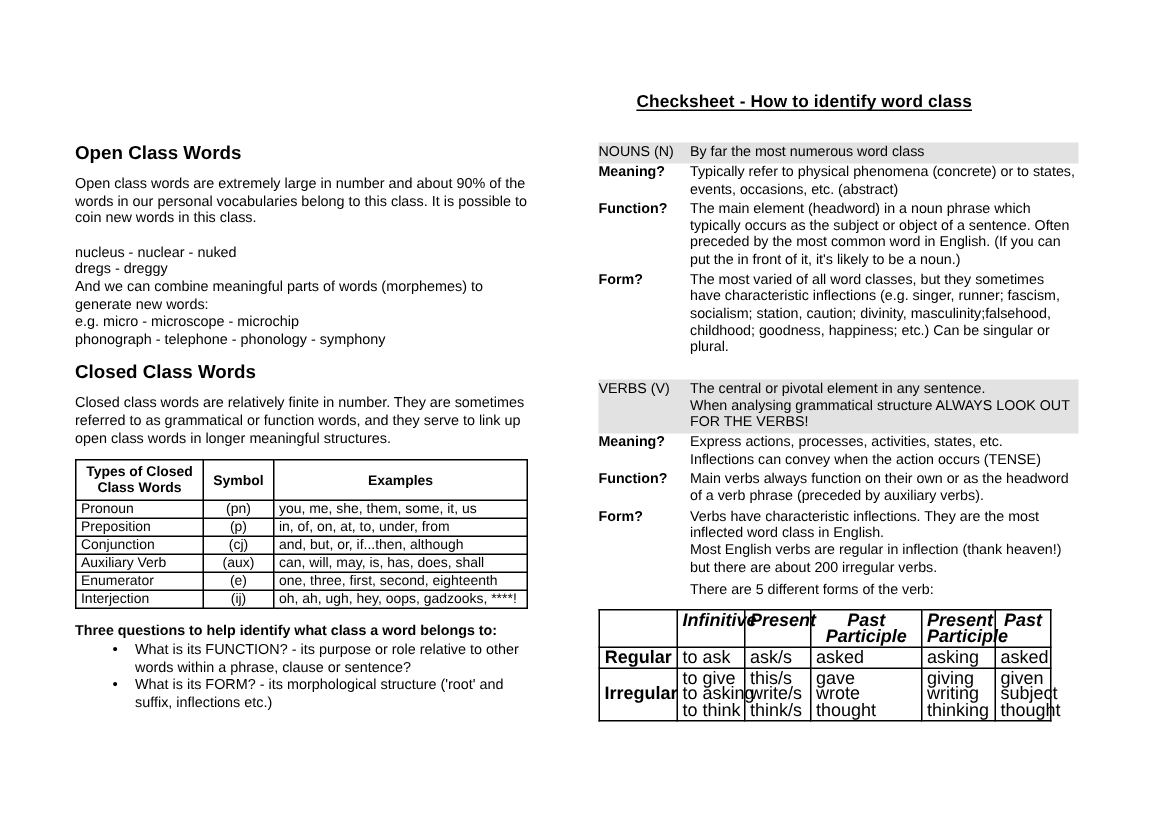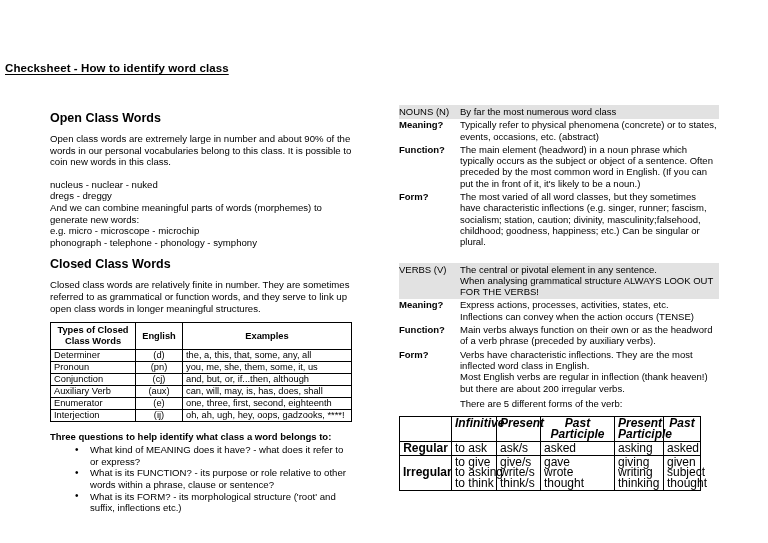--- a/index.html
+++ b/index.html
@@ -17,40 +17,39 @@
   }
   .page {
     position: relative;
     width: 768px;
     height: 543px;
   }
 
   
   .doc-title {
     position: absolute;
-    left: 5px;
+    left: 16px;
     top: 62px;
     width: 632px;
-    text-align: left;
+    text-align: right;
     font-size: 11.5px;
     font-weight: bold;
     letter-spacing: 0.1px;
   }
   .doc-title span {
     text-decoration: underline;
     text-underline-offset: 2px;
   }
 
   
   .col-left {
     position: absolute;
     left: 50px;
     top: 95px;
     width: 303px;
-    margin-top: 16px;
   }
   .col-right {
     position: absolute;
     left: 399px;
     top: 95px;
     width: 320px;
   }
 
   h2.sec-head {
     font-size: 12.5px;
@@ -132,21 +131,21 @@
     left: -15px;
     top: -0.5px;
     font-size: 10px;
   }
 
   
   table.defs {
     border-collapse: collapse;
     width: 320px;
     table-layout: fixed;
-    margin-top: 10px;
+    margin-top: 0;
   }
   table.defs td {
     font-size: 9.5px;
     line-height: 11.3px;
     vertical-align: top;
     padding: 0px 0px 2px 0px;
   }
   table.defs col.lab { width: 61px; }
   table.defs col.val { width: 259px; }
   td.lab {
@@ -235,36 +234,36 @@
 
     <table class="closed">
       <colgroup>
           <col class="c1">
           <col class="c2">
           <col class="c3">
         </colgroup>
       <thead>
         <tr>
           <th>Types of Closed Class Words</th>
-          <th>English</th>
+          <th>Symbol</th>
           <th>Examples</th>
         </tr>
       </thead>
       <tbody id="closed-body">
-          <tr>
-            <td>Determiner</td>
-            <td class="sym">(d)</td>
-            <td>the, a, this, that, some, any, all</td>
-          </tr>
           <tr>
             <td>Pronoun</td>
             <td class="sym">(pn)</td>
             <td>you, me, she, them, some, it, us</td>
           </tr>
           <tr>
+            <td>Preposition</td>
+            <td class="sym">(p)</td>
+            <td>in, of, on, at, to, under, from</td>
+          </tr>
+          <tr>
             <td>Conjunction</td>
             <td class="sym">(cj)</td>
             <td>and, but, or, if...then, although</td>
           </tr>
           <tr>
             <td>Auxiliary Verb</td>
             <td class="sym">(aux)</td>
             <td>can, will, may, is, has, does, shall</td>
           </tr>
           <tr>
@@ -275,21 +274,20 @@
           <tr>
             <td>Interjection</td>
             <td class="sym">(ij)</td>
             <td>oh, ah, ugh, hey, oops, gadzooks, ****!</td>
           </tr>
         </tbody>
     </table>
 
     <div class="q-head">Three questions to help identify what class a word belongs to:</div>
     <ul class="qlist" id="qlist">
-        <li>What kind of MEANING does it have? - what does it refer to or express?</li>
         <li>What is its FUNCTION? - its purpose or role relative to other words within a phrase, clause or sentence?</li>
         <li>What is its FORM? - its morphological structure ('root' and suffix, inflections etc.)</li>
       </ul>
 
   </div>
 
   <div class="col-right">
 
 
     <table class="defs">
@@ -385,21 +383,21 @@
             </td>
           </tr>
           <tr>
             <td class="rowlab">Irregular</td>
             <td class="stackcell">
               <div>to give</div>
               <div>to asking</div>
               <div>to think</div>
             </td>
             <td class="stackcell">
-              <div>give/s</div>
+              <div>this/s</div>
               <div>write/s</div>
               <div>think/s</div>
             </td>
             <td class="stackcell">
               <div>gave</div>
               <div>wrote</div>
               <div>thought</div>
             </td>
             <td class="stackcell">
               <div>giving</div>

